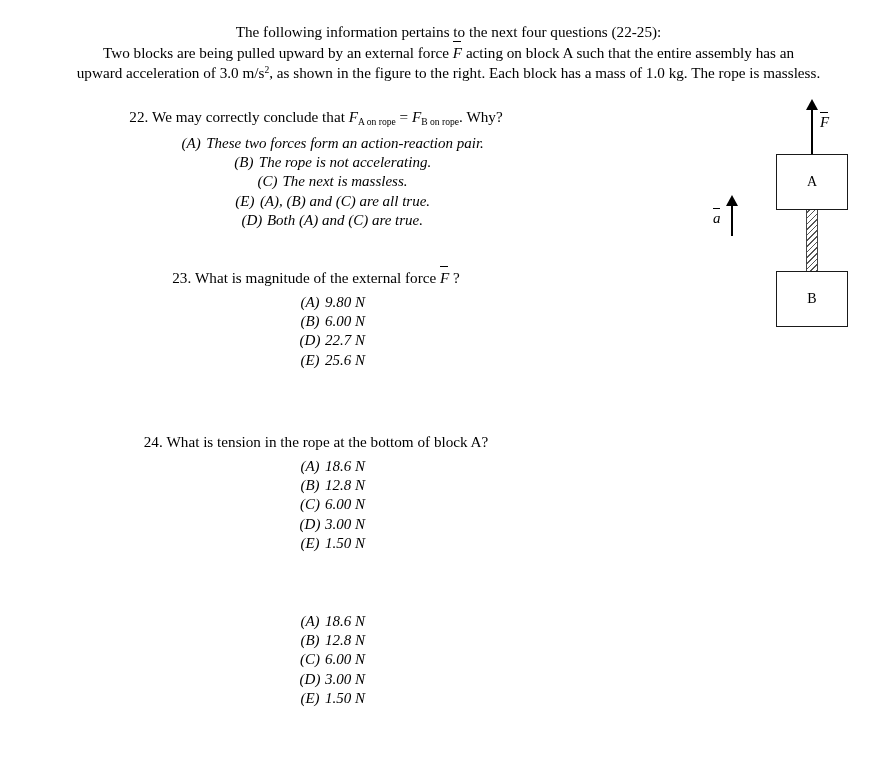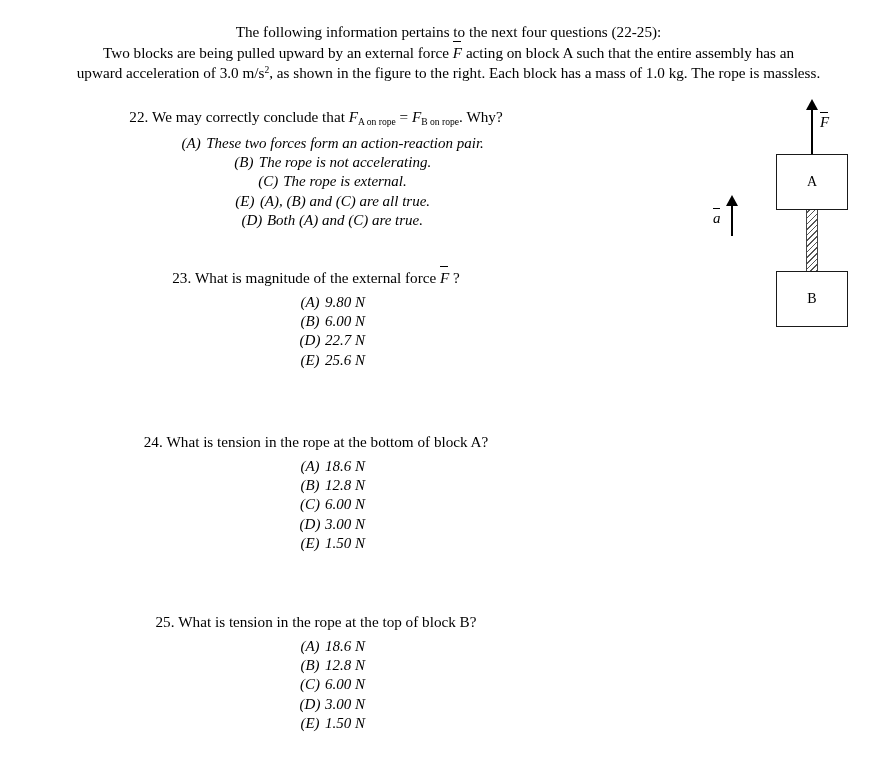--- a/index.html
+++ b/index.html
@@ -208,21 +208,21 @@
     <div>The following information pertains to the next four questions (22-25):</div>
     <div><span>Two blocks are being pulled upward by an external force </span><span class="vec">F</span><span> acting on block A such that the entire assembly has an</span></div>
     <div><span>upward acceleration of 3.0 m/s</span><sup>2</sup><span>, as shown in the figure to the right. Each block has a mass of 1.0 kg. The rope is massless.</span></div>
   </div>
 
   <div class="question q22">
     <p class="q-stem"><span>22.</span>&nbsp;<span>We may correctly conclude that </span><span class="var">F</span><sub>A on rope</sub><span> = </span><span class="var">F</span><sub>B on rope</sub><span>. Why?</span></p>
     <ul class="choices">
       <li><span class="choice-letter">(A)</span><span class="choice-text">These two forces form an action-reaction pair.</span></li>
       <li><span class="choice-letter">(B)</span><span class="choice-text">The rope is not accelerating.</span></li>
-      <li><span class="choice-letter">(C)</span><span class="choice-text">The rope is external.</span></li>
+      <li><span class="choice-letter">(C)</span><span class="choice-text">The next is massless.</span></li>
       <li><span class="choice-letter">(E)</span><span class="choice-text">(A), (B) and (C) are all true.</span></li>
       <li><span class="choice-letter">(D)</span><span class="choice-text">Both (A) and (C) are true.</span></li>
     </ul>
   </div>
 
   <div class="question q23">
     <p class="q-stem"><span>23.</span>&nbsp;<span>What is magnitude of the external force </span><span class="vec">F</span><span> ?</span></p>
     <ul class="choices">
       <li><span class="choice-letter">(A)</span><span class="choice-text">9.80 N</span></li>
       <li><span class="choice-letter">(B)</span><span class="choice-text">6.00 N</span></li>
@@ -236,21 +236,20 @@
     <ul class="choices">
       <li><span class="choice-letter">(A)</span><span class="choice-text">18.6 N</span></li>
       <li><span class="choice-letter">(B)</span><span class="choice-text">12.8 N</span></li>
       <li><span class="choice-letter">(C)</span><span class="choice-text">6.00 N</span></li>
       <li><span class="choice-letter">(D)</span><span class="choice-text">3.00 N</span></li>
       <li><span class="choice-letter">(E)</span><span class="choice-text">1.50 N</span></li>
     </ul>
   </div>
 
   <div class="question q25">
-    <p class="q-stem"><span>25.</span>&nbsp;<span>What is tension in the rope at the top of block B?</span></p>
     <ul class="choices">
       <li><span class="choice-letter">(A)</span><span class="choice-text">18.6 N</span></li>
       <li><span class="choice-letter">(B)</span><span class="choice-text">12.8 N</span></li>
       <li><span class="choice-letter">(C)</span><span class="choice-text">6.00 N</span></li>
       <li><span class="choice-letter">(D)</span><span class="choice-text">3.00 N</span></li>
       <li><span class="choice-letter">(E)</span><span class="choice-text">1.50 N</span></li>
     </ul>
   </div>
 
   <div class="figure">

